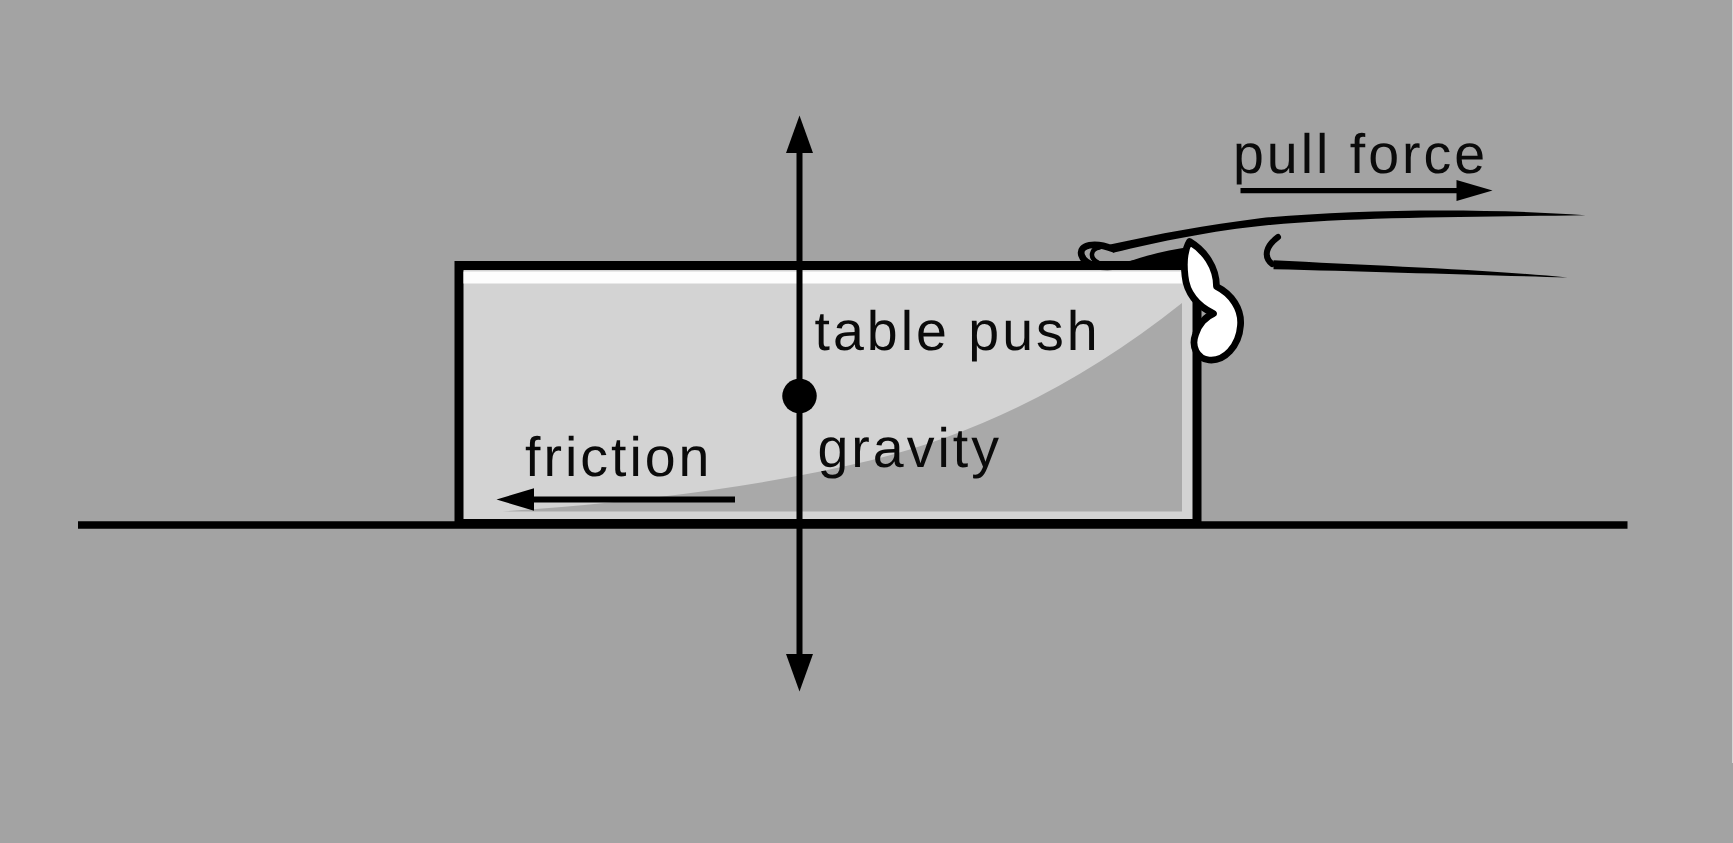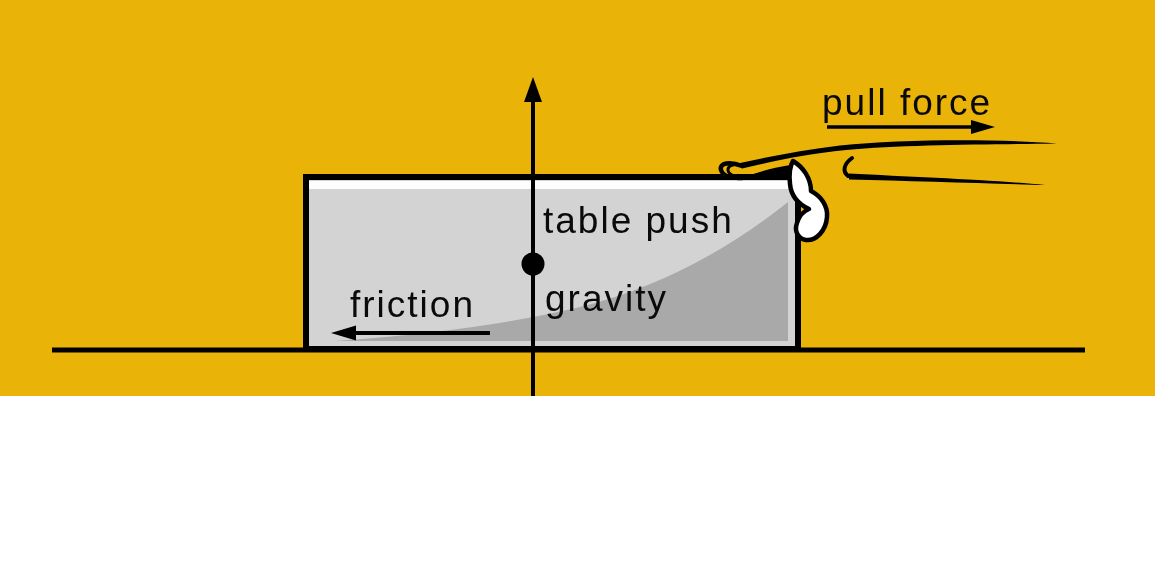--- a/index.html
+++ b/index.html
@@ -3,22 +3,22 @@
 <meta charset="utf-8">
 <style>
   html, body {
     margin: 0;
     padding: 0;
     background: #ffffff;
   }
   .stage {
     position: relative;
     width: 1155px;
-    height: 396px;
-    background: #eab308;
+    height: 562px;
+    background: #a3a3a3;
     overflow: hidden;
   }
   svg {
     display: block;
   }
   .diagram-label {
     font-family: "Liberation Sans", sans-serif;
     font-size: 37px;
     letter-spacing: 2px;
     fill: #0a0a0a;

